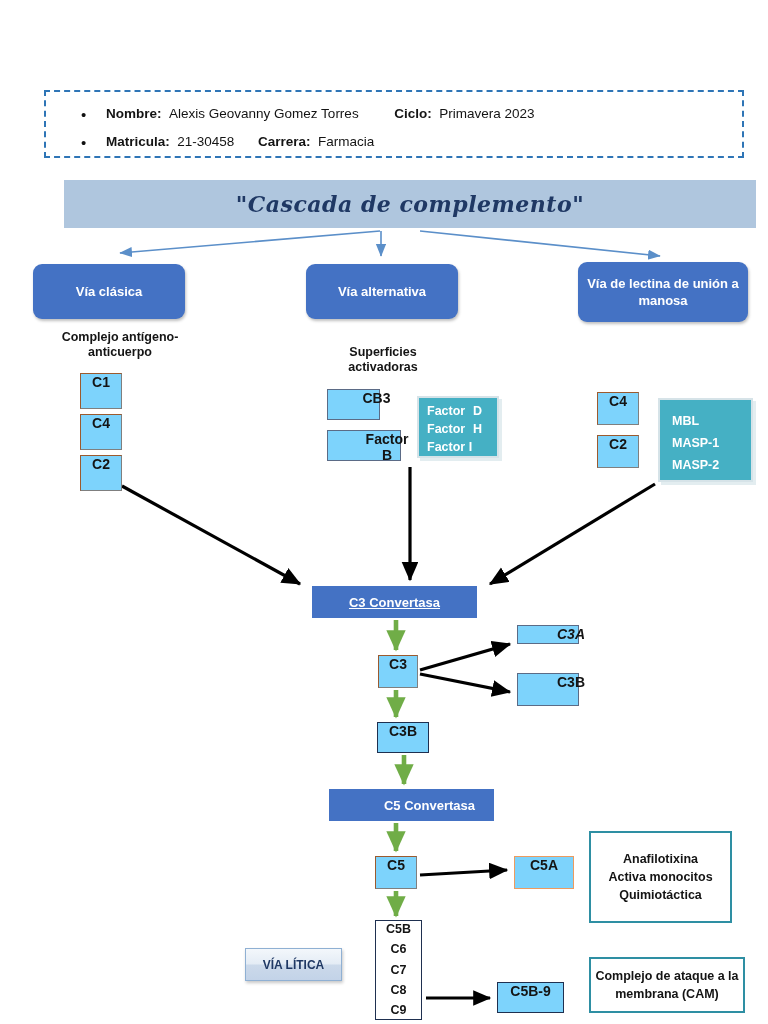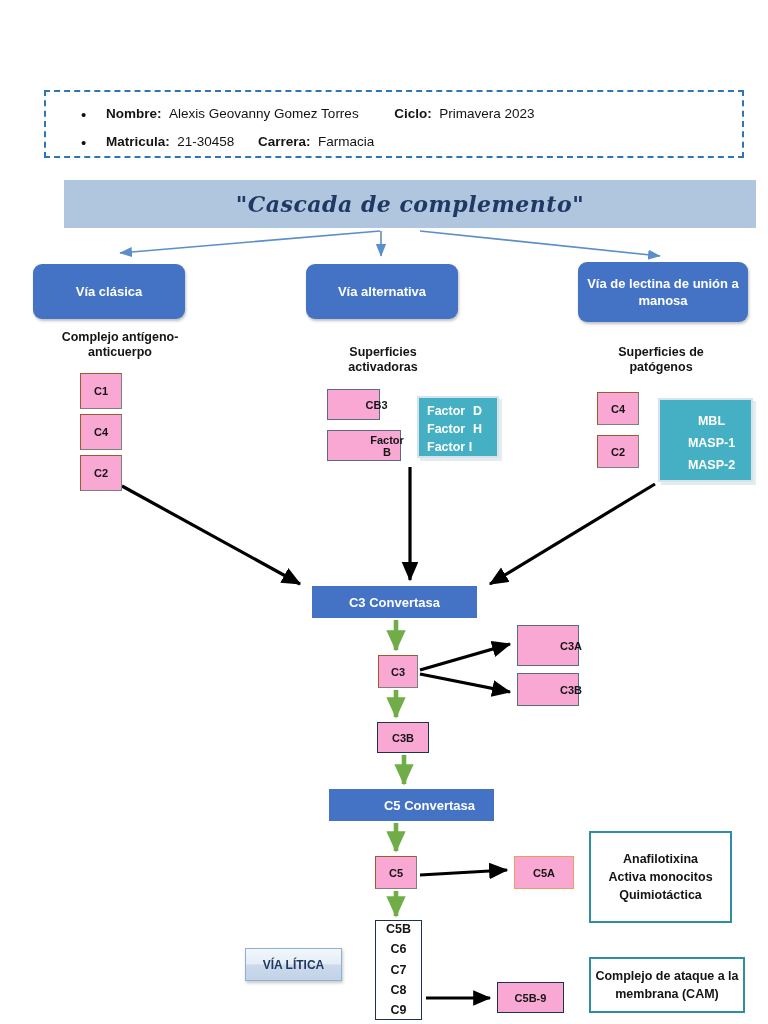--- a/index.html
+++ b/index.html
@@ -63,23 +63,23 @@
   .caption{
     font-weight:bold;font-size:12.5px;line-height:15px;
     text-align:center;color:#141414;
   }
   #cap-left{left:40px;top:330px;width:160px;}
   #cap-mid{left:318px;top:345px;width:130px;}
   #cap-right{left:586px;top:345px;width:150px;}
 
   
   .nodebox{
-    background:#f9a8d4;
-    display:flex;align-items:center;justify-content:center;
-    font-weight:bold;font-size:11px;color:#141414;
+    background:#7dd3fc;
+    display:flex;justify-content:center;
+    font-weight:bold;font-size:14px;color:#141414;
     text-align:center;
   }
   .bd-brown{border:1.6px solid #9C5A2E;border-right-color:#7F7F7F;border-bottom-color:#7F7F7F;}
   .bd-gray{border:1.6px solid #5B6B86;padding-left:46px;}
   .bd-navy{border:1.8px solid #1F3050;}
   .bd-orange{border:1.6px solid #ED9B5F;}
 
   #box-c1{left:80px;top:373px;width:42px;height:36px;}
   #box-c4-l{left:80px;top:414px;width:42px;height:36px;}
   #box-c2-l{left:80px;top:455px;width:42px;height:36px;}
@@ -95,33 +95,33 @@
     background:#45B0C4;
     border:2px solid #D6E3E8;
     color:#ffffff;font-weight:bold;font-size:12.5px;
     line-height:18px;
     box-shadow:3px 3px 0 #E3EDF0;
   }
   #panel-factores{left:417px;top:396px;width:82px;height:62px;padding:4px 0 0 8px;}
   #panel-factores .row{display:flex;}
   #panel-factores .row .k{width:46px;}
   #panel-mbl{left:658px;top:398px;width:95px;height:84px;padding:10px 0 0 12px;}
-  #panel-mbl .ml{line-height:22px;text-align:center;}
+  #panel-mbl .ml{line-height:22px;}
 
   
   .convbar{
     background:#4472C4;color:#ffffff;font-weight:bold;font-size:13px;
     display:flex;align-items:center;justify-content:center;
   }
-  #bar-c3conv{left:312px;top:586px;width:165px;height:32px;}
+  #bar-c3conv{left:312px;top:586px;width:165px;height:32px;text-decoration:underline;}
   #bar-c5conv{left:329px;top:789px;width:165px;height:32px;padding-left:36px;}
 
   
   #box-c3{left:378px;top:655px;width:40px;height:33px;}
-  #box-c3a{left:517px;top:625px;width:62px;height:41px;}
+  #box-c3a{left:517px;top:625px;width:62px;height:19px;font-style:italic;}
   #box-c3b-r{left:517px;top:673px;width:62px;height:33px;}
   #box-c3b-m{left:377px;top:722px;width:52px;height:31px;}
   #box-c5{left:375px;top:856px;width:42px;height:33px;}
   #box-c5a{left:514px;top:856px;width:60px;height:33px;}
   #box-c5b9{left:497px;top:982px;width:67px;height:31px;}
 
   
   #box-stack{
     left:375px;top:920px;width:47px;height:100px;
     display:flex;flex-direction:column;align-items:center;justify-content:space-between;
@@ -254,21 +254,20 @@
   </div>
   <div class="abs pathbox" id="path-alternativa">
     <span>Vía alternativa</span>
   </div>
   <div class="abs pathbox" id="path-lectina">
     <span>Vía de lectina de unión a manosa</span>
   </div>
 
   <div class="abs caption" id="cap-left">Complejo antígeno-anticuerpo</div>
   <div class="abs caption" id="cap-mid">Superficies activadoras</div>
-  <div class="abs caption" id="cap-right">Superficies de patógenos</div>
 
   <div class="abs nodebox bd-brown" id="box-c1">
     <span>C1</span>
   </div>
   <div class="abs nodebox bd-brown" id="box-c4-l">
     <span>C4</span>
   </div>
   <div class="abs nodebox bd-brown" id="box-c2-l">
     <span>C2</span>
   </div>

